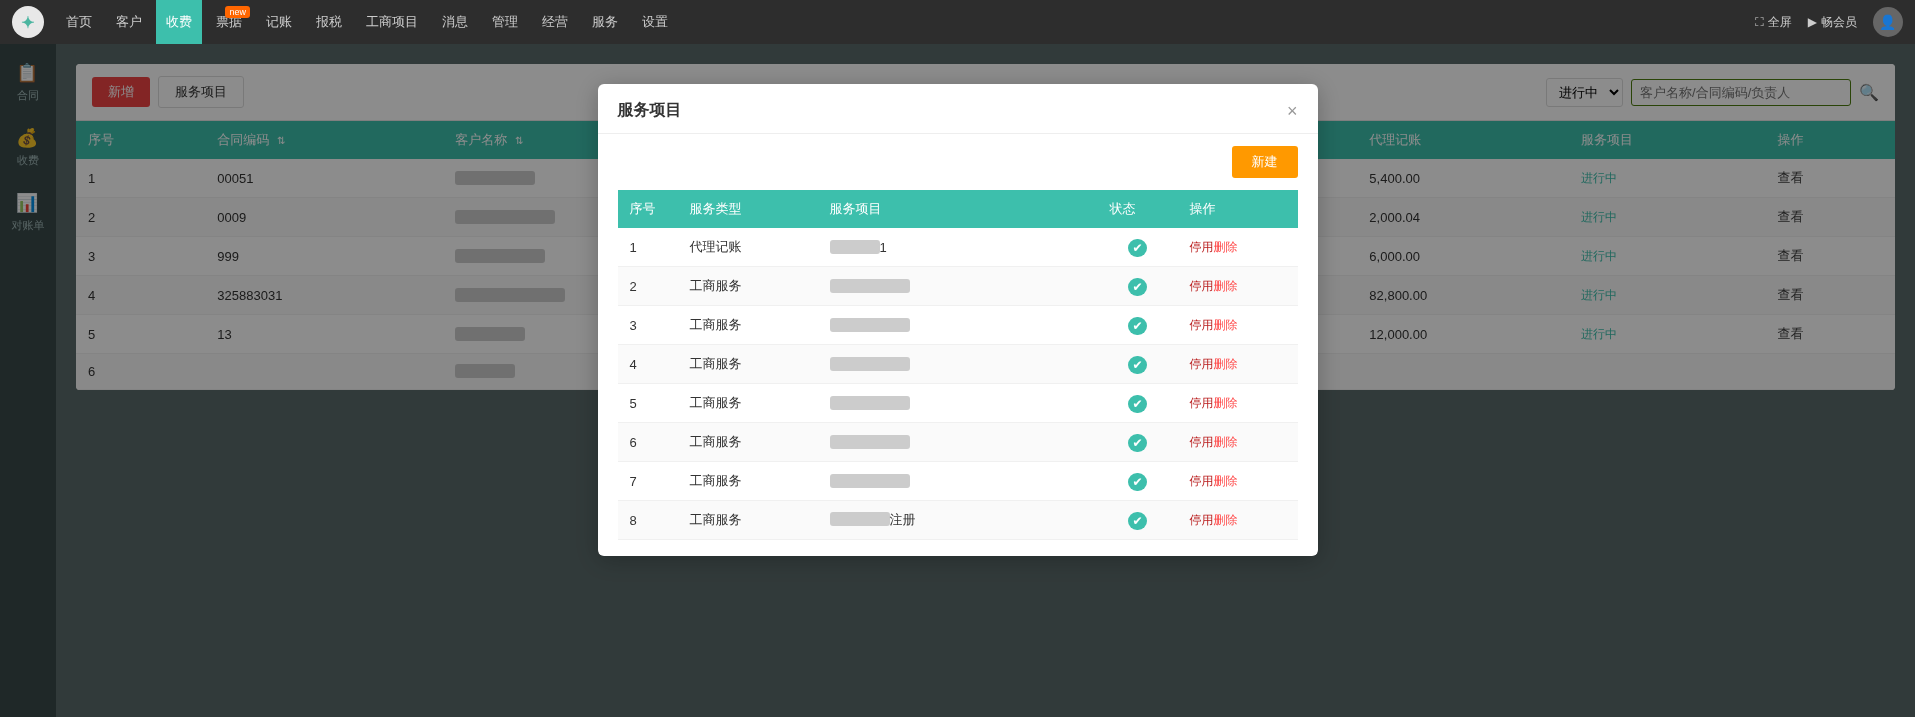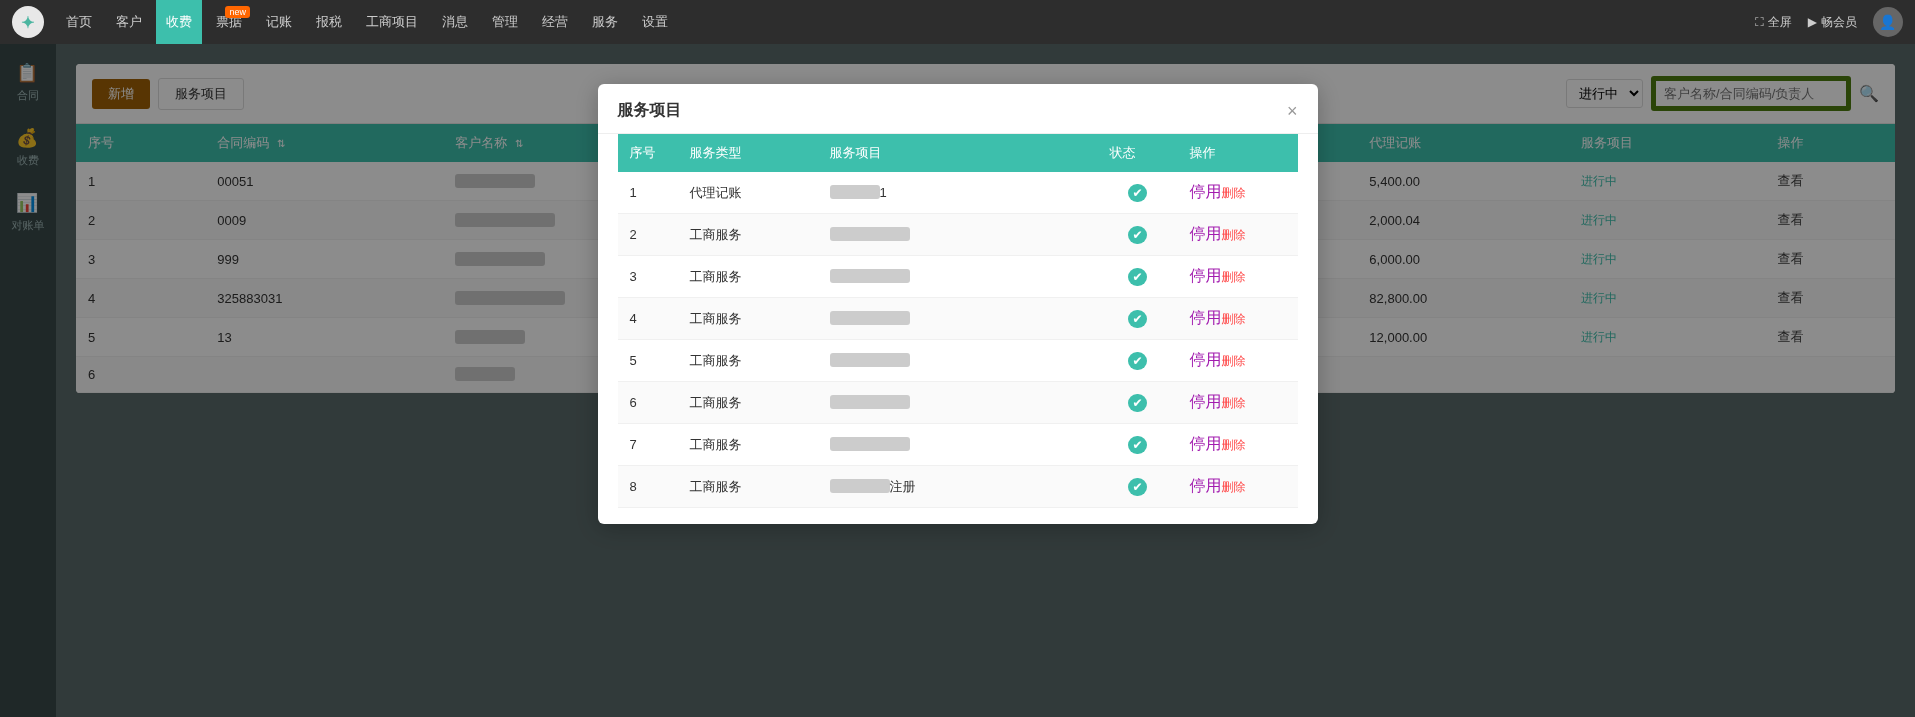--- a/index.html
+++ b/index.html
@@ -118,21 +118,21 @@
     
     .toolbar {
       display: flex;
       align-items: center;
       padding: 12px 16px;
       gap: 8px;
       background: #fff;
       border-bottom: 1px solid #e8e8e8;
     }
     .btn-new {
-      background: #a16207;
+      background: #ef4444;
       color: #fff;
       border: none;
       padding: 6px 16px;
       border-radius: 3px;
       cursor: pointer;
       font-size: 13px;
     }
     .btn-service-item {
       background: #fff;
       color: #333;
@@ -150,25 +150,25 @@
     }
     .status-select {
       border: 1px solid #ddd;
       padding: 5px 8px;
       border-radius: 3px;
       font-size: 13px;
       background: #fff;
       cursor: pointer;
     }
     .search-input {
-      border: 5px solid #4d7c0f;
+      border: 1px solid #4d7c0f;
       padding: 5px 8px;
       border-radius: 3px;
       font-size: 13px;
-      width: 200px;
+      width: 220px;
     }
     .search-icon-btn {
       background: none;
       border: none;
       cursor: pointer;
       color: #666;
       font-size: 16px;
     }
 
     
@@ -288,23 +288,23 @@
       color: #333;
     }
     .dialog-table tr:nth-child(even) td { background: #fafafa; }
     .check-icon {
       color: #3dbfac;
       font-size: 16px;
     }
     .btn-stop {
       background: none;
       border: none;
-      color: #a21caf;
-      cursor: pointer;
-      font-size: 16px;
+      color: #b91c1c;
+      cursor: pointer;
+      font-size: 12px;
       padding: 0;
     }
     .btn-delete {
       background: none;
       border: none;
       color: #ff4444;
       cursor: pointer;
       font-size: 12px;
       padding: 0;
       margin-left: 0;
@@ -486,20 +486,23 @@
     </div>
   </div>
 </div>
 
 <div class="overlay">
   <div class="dialog">
     <div class="dialog-header">
       <span class="dialog-title">服务项目</span>
       <button class="dialog-close">×</button>
     </div>
+    <div class="dialog-toolbar">
+      <button class="btn-new-dialog">新建</button>
+    </div>
     <div class="dialog-body">
       <table class="dialog-table">
         <thead>
           <tr>
             <th style="width:60px;">序号</th>
             <th style="width:140px;">服务类型</th>
             <th>服务项目</th>
             <th style="width:80px;">状态</th>
             <th style="width:120px;">操作</th>
           </tr>

